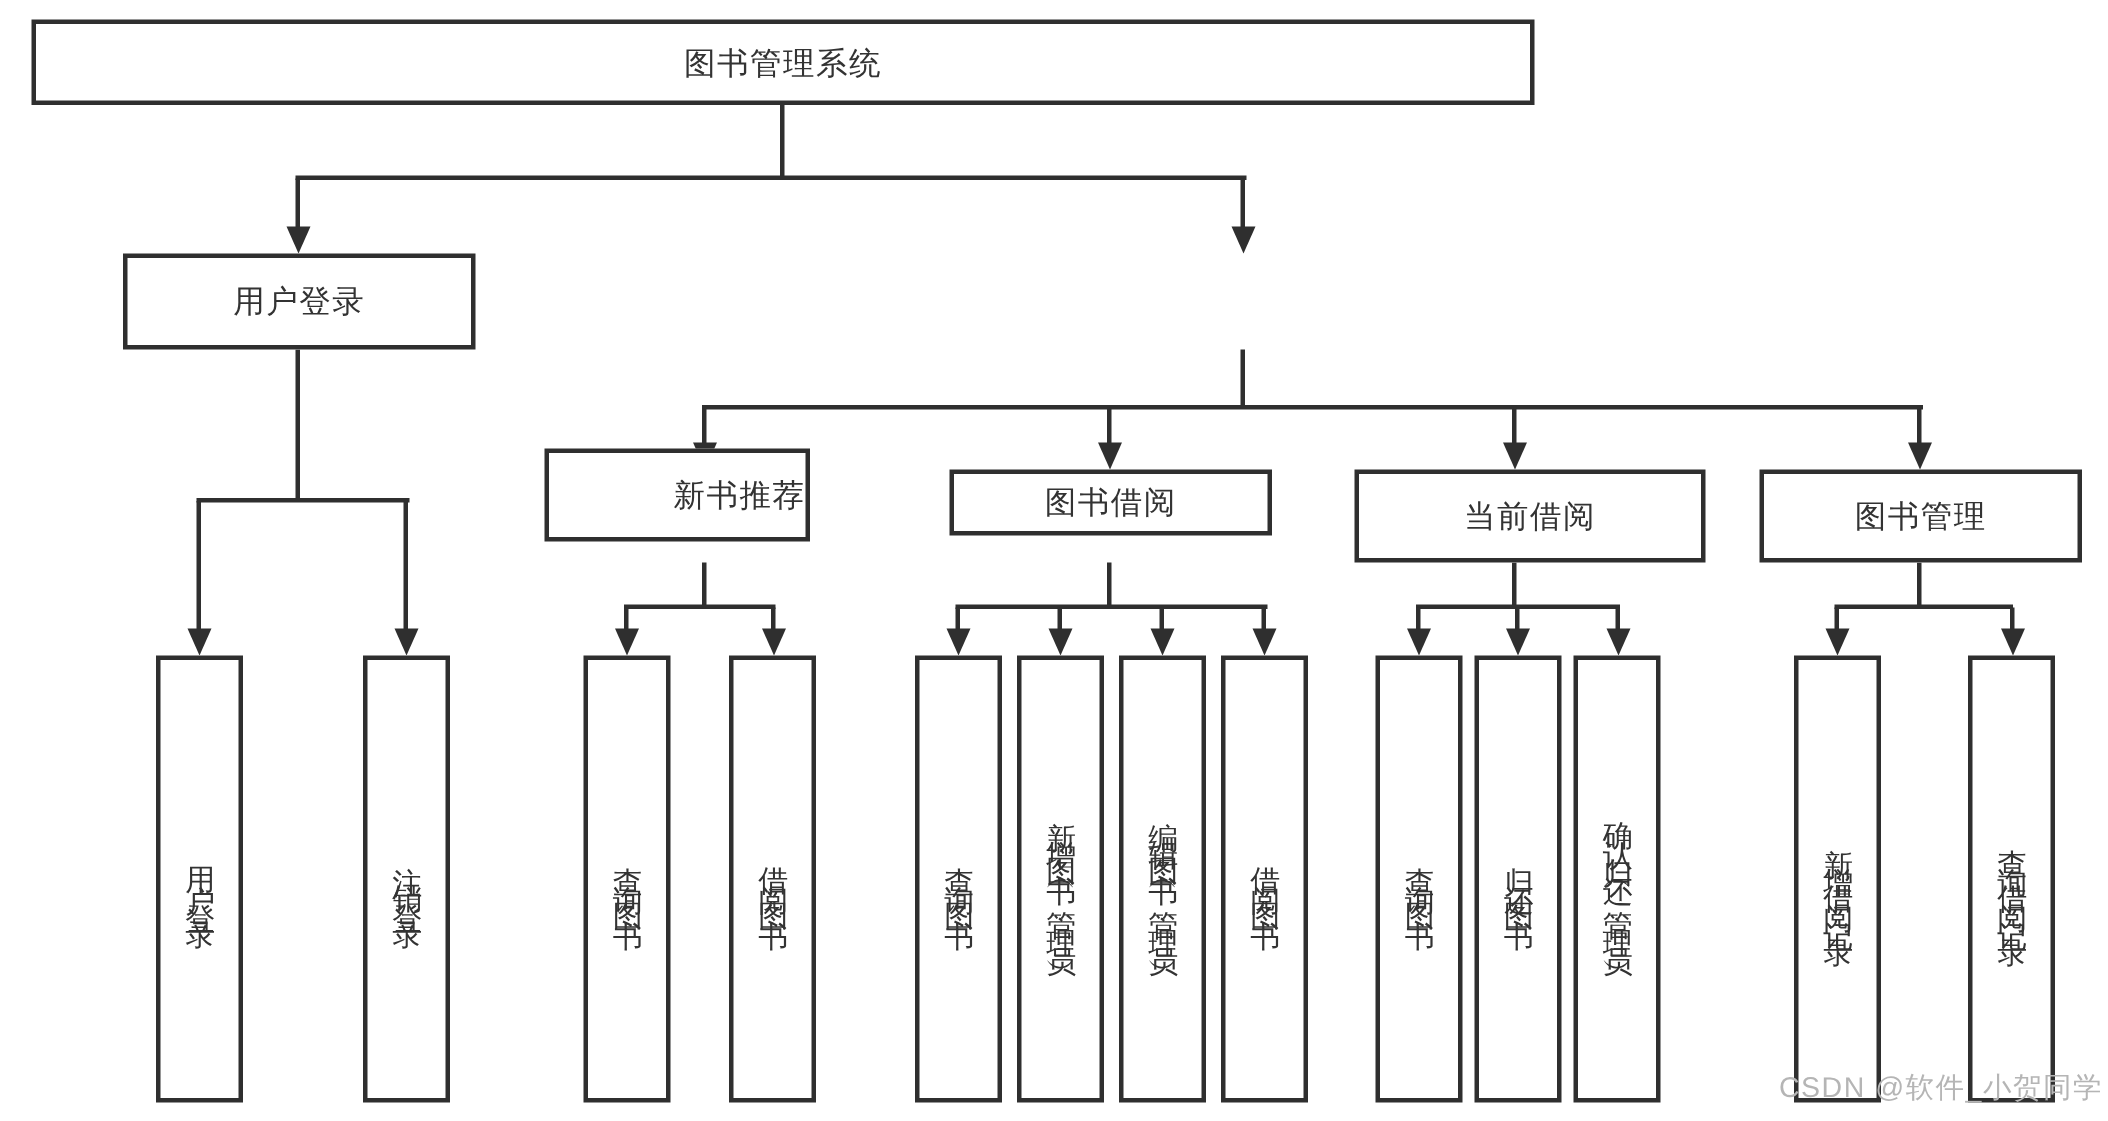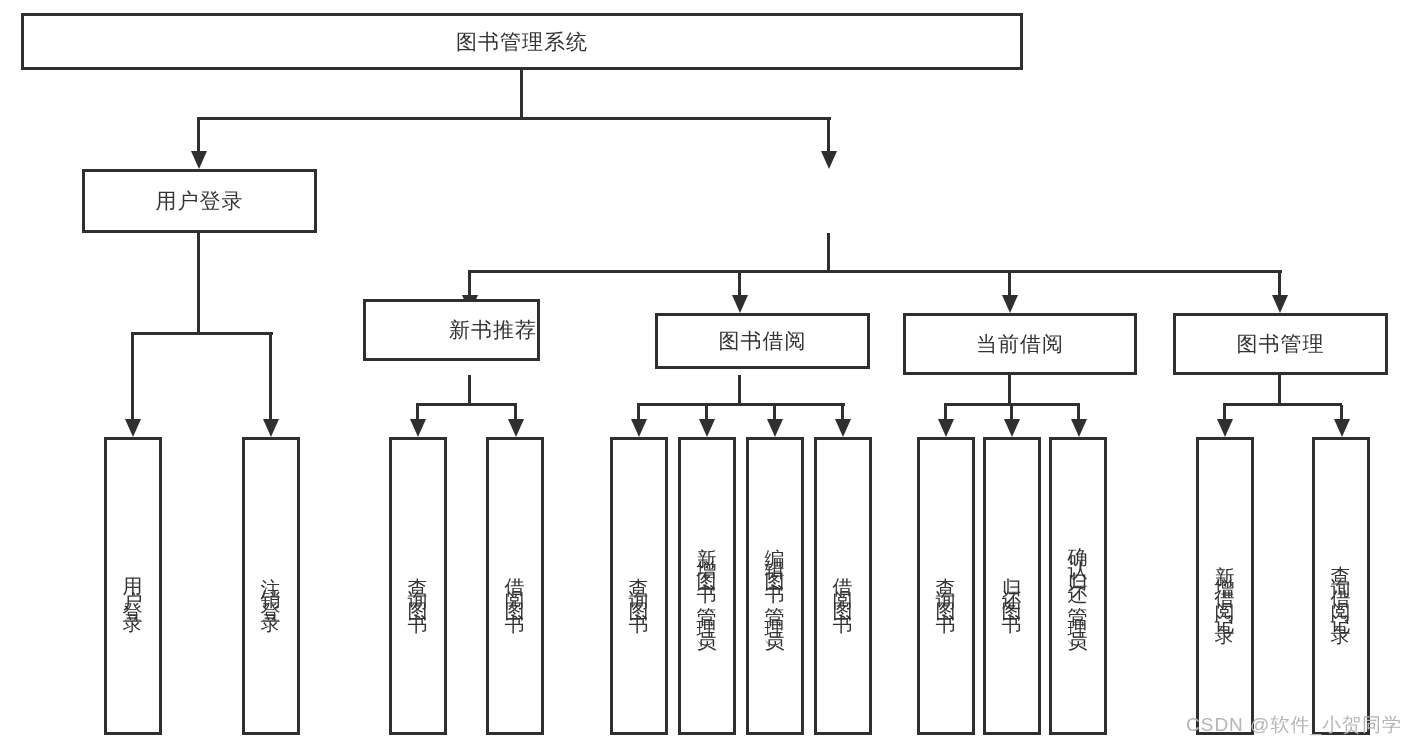--- a/index.html
+++ b/index.html
@@ -62,21 +62,21 @@
     <span class="lbl">图书管理系统</span>
   </div>
 
   <div class="node" style="left:82px;top:169px;width:235px;height:64px;">
     <span class="lbl">用户登录</span>
   </div>
 
   <div class="node" style="left:363px;top:299px;width:177px;height:62px;justify-content:flex-end;">
     <span class="lbl">新书推荐</span>
   </div>
-  <div class="node" style="left:633px;top:313px;width:215px;height:56px;margin-left:22px;">
+  <div class="node" style="left:633px;top:313px;width:215px;height:44px;">
     <span class="lbl">图书借阅</span>
   </div>
   <div class="node" style="left:903px;top:313px;width:234px;height:62px;">
     <span class="lbl">当前借阅</span>
   </div>
   <div class="node" style="left:1173px;top:313px;width:215px;height:62px;">
     <span class="lbl">图书管理</span>
   </div>
 
   <div class="node leaf" style="left:104px;top:437px;width:58px;height:298px;">

